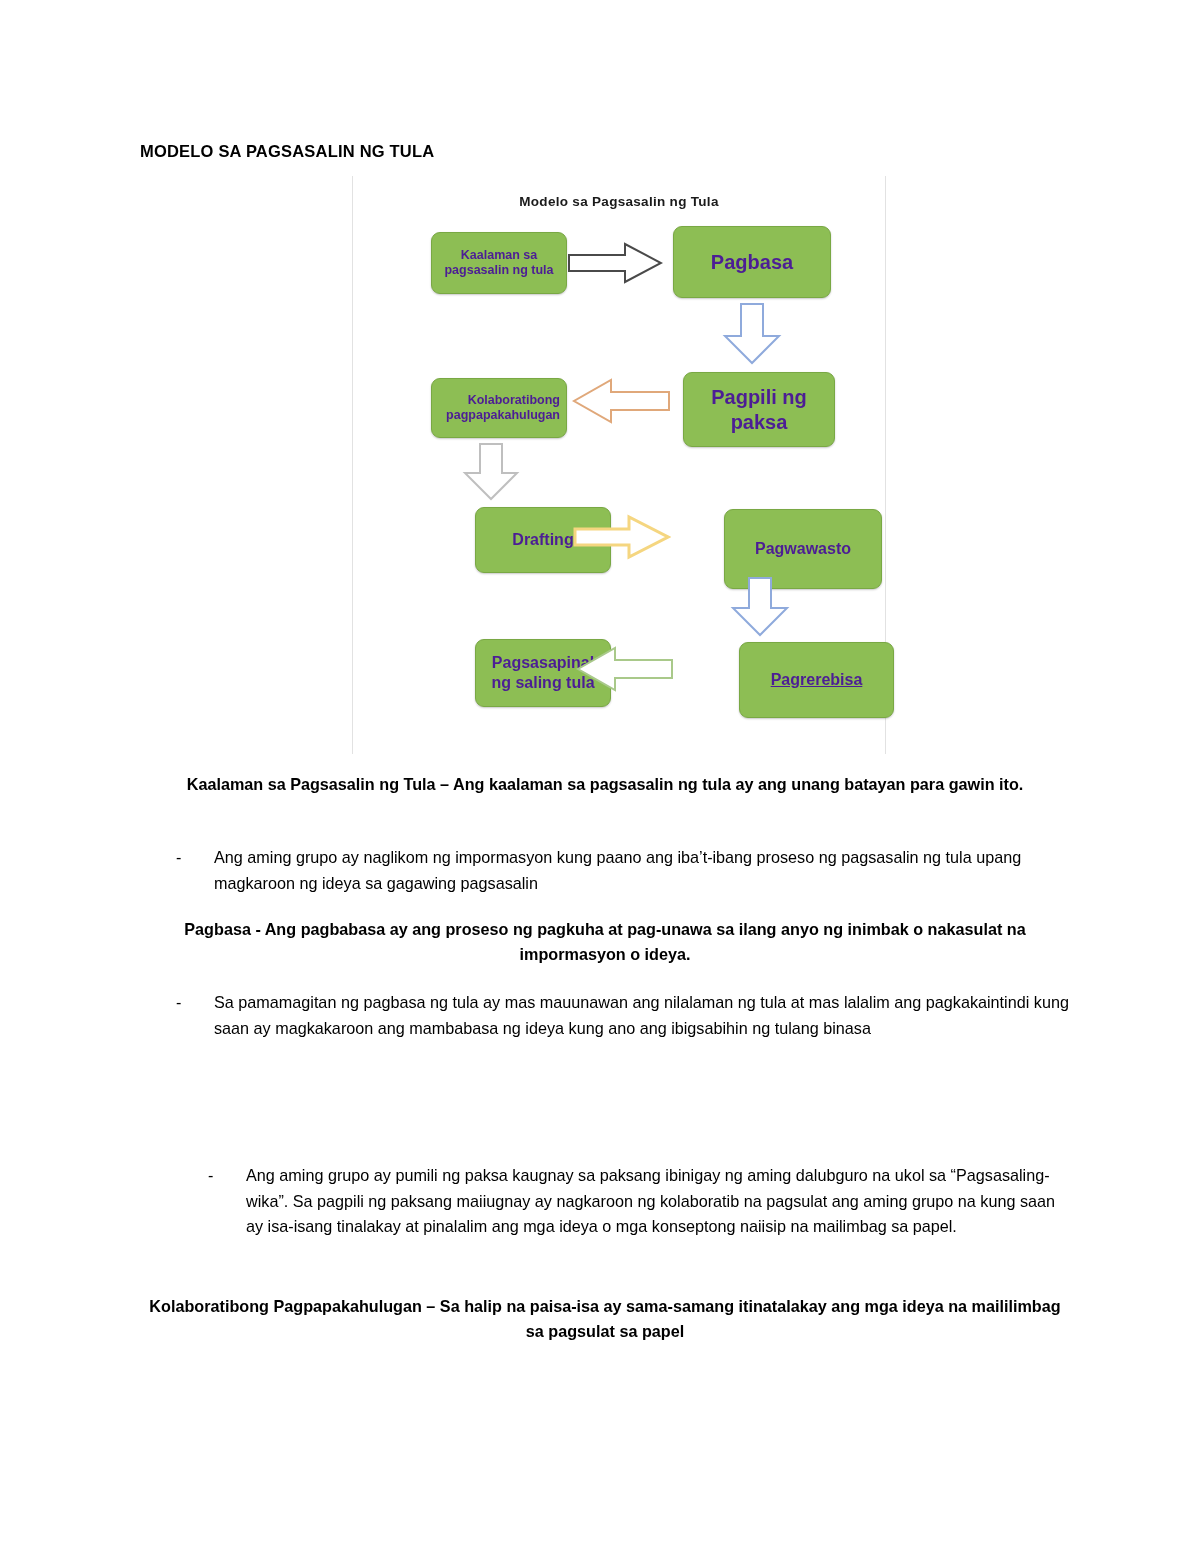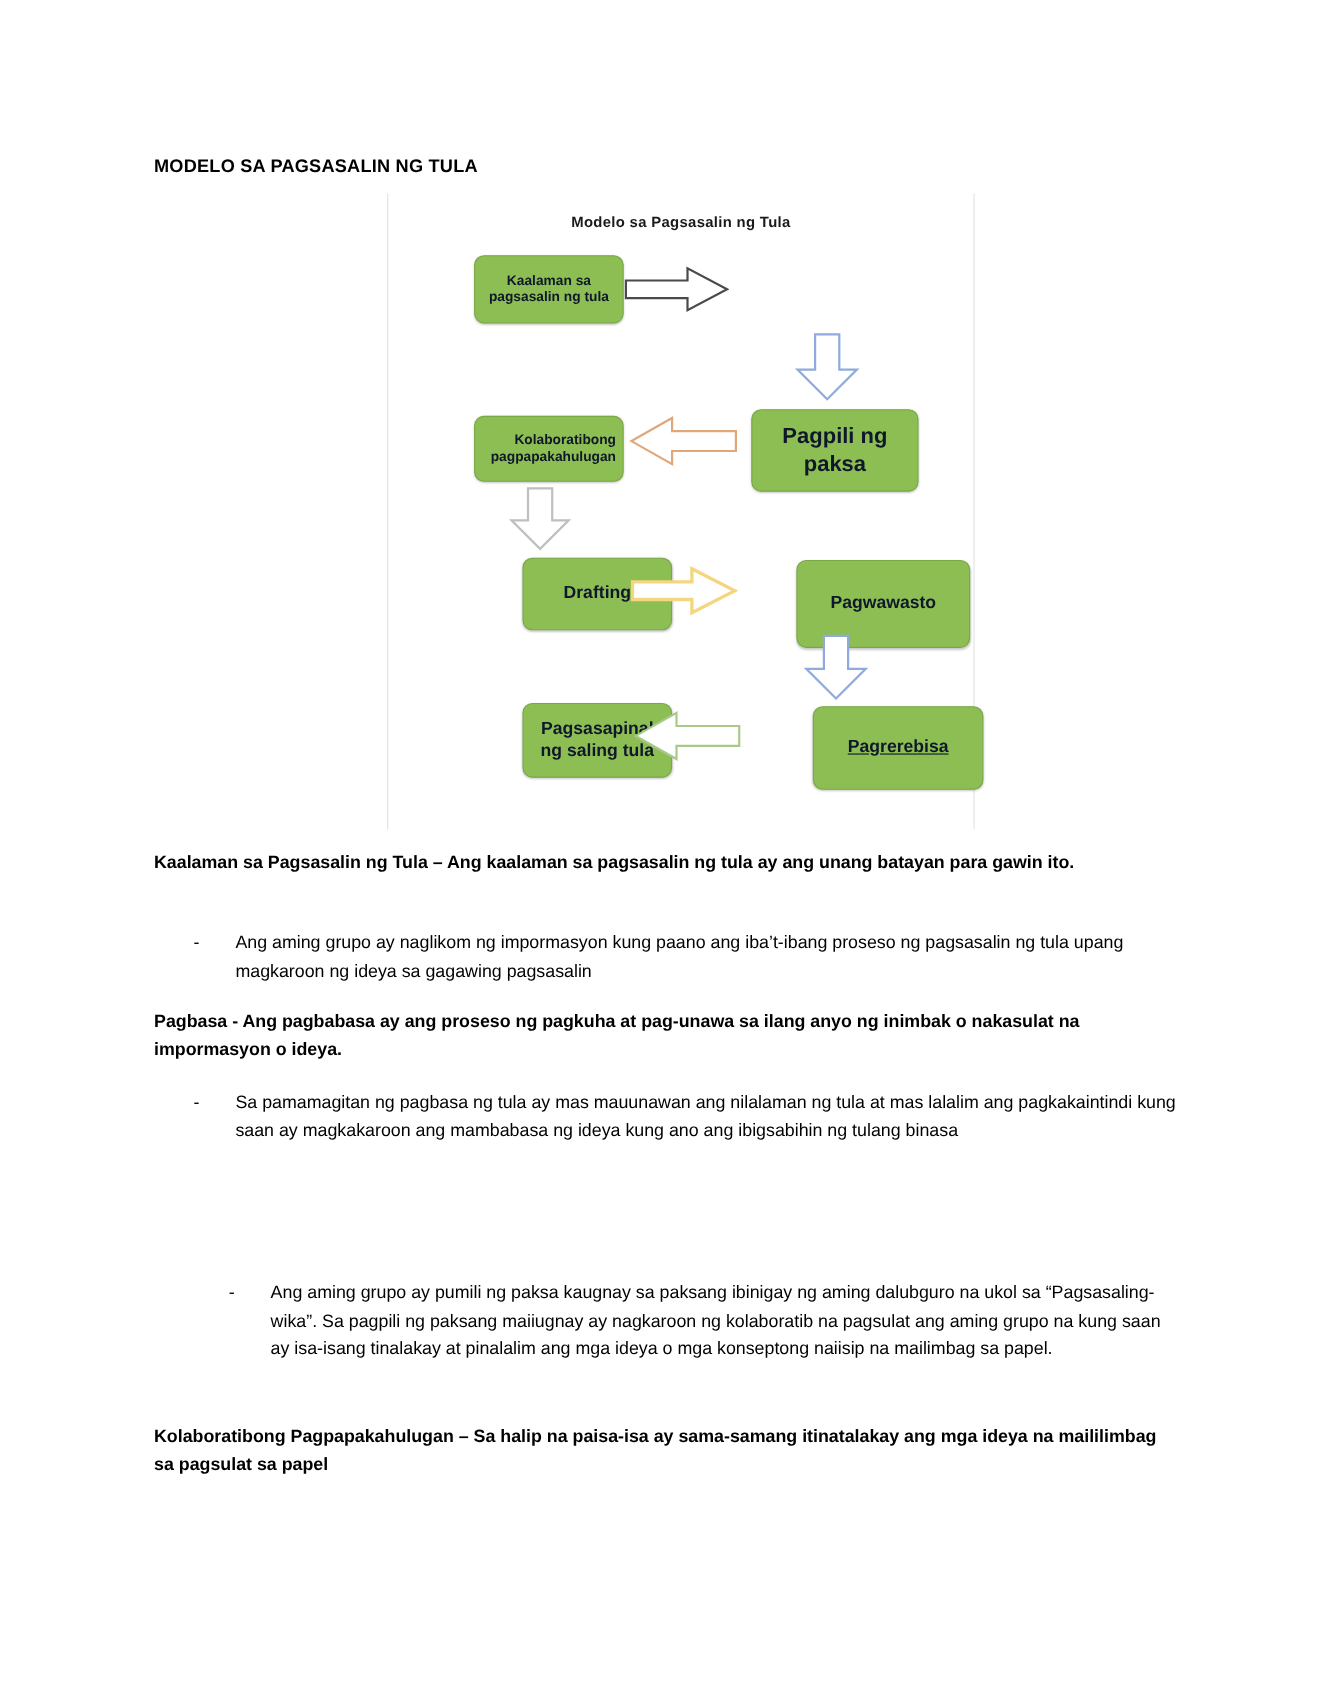--- a/index.html
+++ b/index.html
@@ -56,21 +56,21 @@
     position: absolute;
     background: #8DBE54;
     border: 1px solid #79a844;
     border-radius: 9px;
     box-shadow: 0 1px 2px rgba(0,0,0,0.22);
     display: flex;
     align-items: center;
     justify-content: center;
     text-align: center;
     font-weight: bold;
-    color: #0f172a;
+    color: #4c1d95;
     box-sizing: border-box;
     line-height: 1.22;
     padding: 2px 6px;
   }
   .node.small { font-size: 12.5px; }
   .node.big   { font-size: 20px; }
   .node.mid   { font-size: 16px; margin-left: 44px; }
 
   
   #n-kaalaman   { left: 78px;  top: 56px;  width: 136px; height: 62px; }
@@ -96,21 +96,21 @@
   #a-down-blue2 { left: 376px; top: 400px; }
   #a-left-green { left: 222px; top: 468px; }
 
   
   .para {
     position: absolute;
     left: 140px;
     width: 930px;
     font-size: 16.2px;
     line-height: 1.52;
-    text-align: left;
+    text-align: center;
   }
   .para.bold { font-weight: bold; }
   .bullet {
     position: absolute;
     font-size: 16.2px;
     line-height: 1.58;
   }
   .bullet .dash {
     position: absolute;
     left: 0;
@@ -136,20 +136,21 @@
 <div class="page">
 
   <div class="doc-title">MODELO SA PAGSASALIN NG TULA</div>
 
   <div class="diagram">
 
     <div class="diagram-title">Modelo sa Pagsasalin ng Tula</div>
 
     <div class="node small" id="n-kaalaman">Kaalaman sa pagsasalin ng tula</div>
 
+    <div class="node big" id="n-pagbasa">Pagbasa</div>
 
     <div class="node big" id="n-pagpili">Pagpili ng paksa</div>
 
     <div class="node small" id="n-kolab">Kolaboratibong pagpapakahulugan</div>
 
     <div class="node mid" id="n-drafting">Drafting</div>
 
     <div class="node mid" id="n-pagwawasto">Pagwawasto</div>
 
     <div class="node mid" id="n-pagrerebisa">Pagrerebisa</div>

